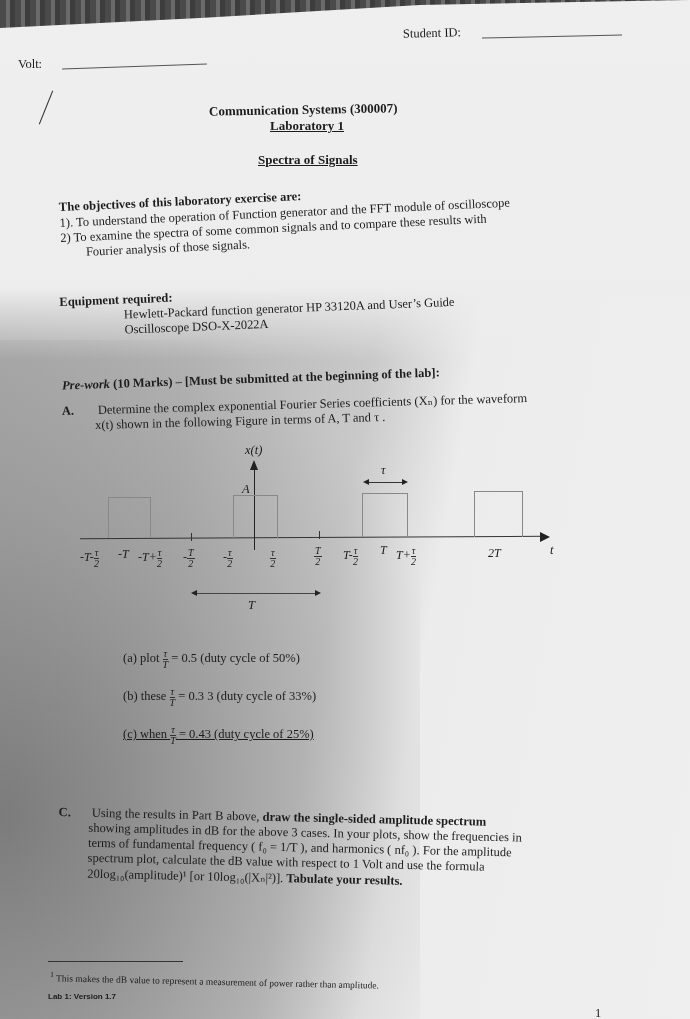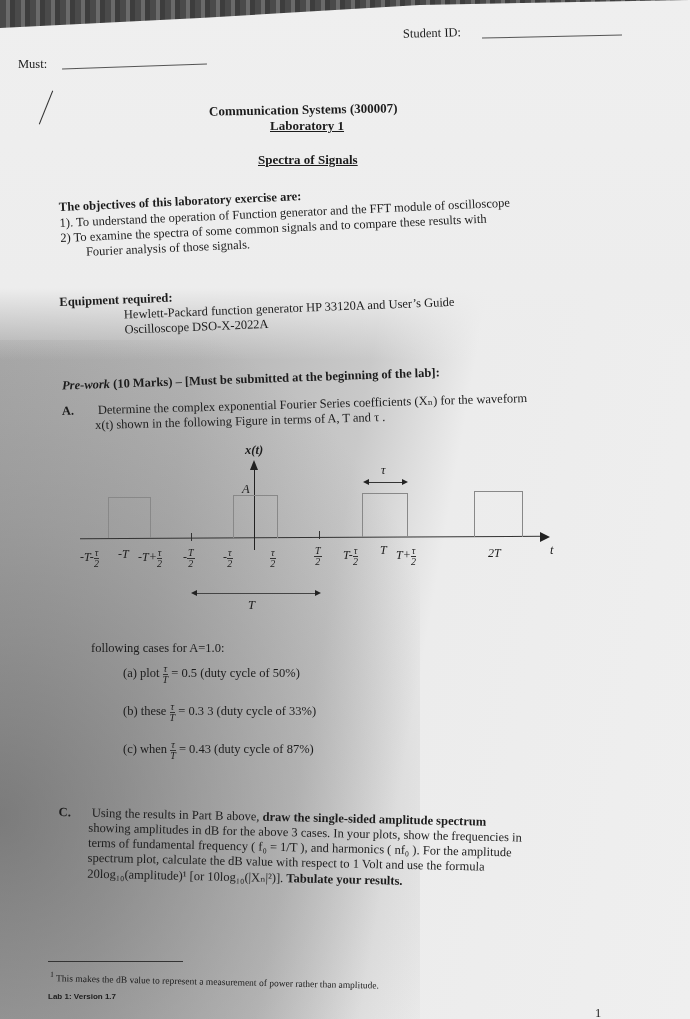--- a/index.html
+++ b/index.html
@@ -46,21 +46,21 @@
 </head>
 <body>
 
 <div class="paper"></div>
 <div class="paper-upper"></div>
 <div class="shadow-left"></div>
 <div class="top-fabric"></div>
 
 <div class="abs fs12" style="left:403px;top:26px;transform:rotate(-1.5deg);">Student ID:</div>
 <div class="line" style="left:482px;top:36px;width:140px;transform:rotate(-1.2deg);"></div>
-<div class="abs fs12" style="left:18px;top:57px;">Must:</div>
+<div class="abs fs12" style="left:18px;top:57px;">Volt:</div>
 <div class="line" style="left:62px;top:66px;width:145px;transform:rotate(-2deg);"></div>
 <div class="line" style="left:28px;top:107px;width:36px;background:#333;transform:rotate(-68deg);"></div>
 
 <div class="abs b fs13" style="left:209px;top:102px;transform:rotate(-1deg);">Communication Systems (300007)</div>
 <div class="abs b u fs13" style="left:270px;top:118px;">Laboratory 1</div>
 <div class="abs b u fs13" style="left:258px;top:152px;">Spectra of Signals</div>
 
 <div class="rot" style="position:absolute;left:60px;top:200px;width:540px;transform:rotate(-2.6deg);">
   <div class="b fs12" style="white-space:nowrap;">The objectives of this laboratory exercise are:</div>
   <div class="fs12" style="white-space:nowrap;margin-top:1px;">
@@ -94,21 +94,21 @@
 </div>
 
 <div class="figure">
 
   <div style="position:absolute;left:0;top:97px;width:465px;height:1px;background:#333;transform:rotate(-0.3deg);"></div>
   <div style="position:absolute;left:460px;top:92px;width:0;height:0;border-left:10px solid #222;border-top:5px solid transparent;border-bottom:5px solid transparent;"></div>
   <div class="abs i fs12" style="left:470px;top:103px;">t</div>
 
   <div style="position:absolute;left:174px;top:26px;width:1px;height:84px;background:#222;"></div>
   <div style="position:absolute;left:170px;top:20px;width:0;height:0;border-bottom:10px solid #222;border-left:4px solid transparent;border-right:4px solid transparent;"></div>
-  <div class="abs i fs12" style="left:165px;top:3px;font-weight:bold;">x(t)</div>
+  <div class="abs i fs12" style="left:165px;top:3px;">x(t)</div>
   <div class="abs i fs12" style="left:162px;top:42px;">A</div>
 
   <div class="pulse" style="left:28px;top:57px;width:41px;height:40px;"></div>
   <div class="pulse" style="left:153px;top:55px;width:43px;height:42px;"></div>
   <div class="pulse" style="left:282px;top:53px;width:44px;height:43px;"></div>
   <div class="pulse" style="left:394px;top:51px;width:47px;height:45px;"></div>
 
   <div class="abs i fs12" style="left:301px;top:23px;">τ</div>
   <div style="position:absolute;left:286px;top:42px;width:38px;height:1px;background:#333;"></div>
   <div style="position:absolute;left:283px;top:39px;border-right:6px solid #222;border-top:3px solid transparent;border-bottom:3px solid transparent;"></div>
@@ -129,38 +129,37 @@
   <div class="tick-label" style="left:316px;top:106px;"><span>T+</span><span class="frac"><span class="num">τ</span><span class="den">2</span></span></div>
   <div class="tick-label" style="left:408px;top:107px;">2T</div>
 
   <div style="position:absolute;left:115px;top:153px;width:122px;height:1px;background:#444;"></div>
   <div style="position:absolute;left:111px;top:150px;border-right:6px solid #222;border-top:3px solid transparent;border-bottom:3px solid transparent;"></div>
   <div style="position:absolute;left:235px;top:150px;border-left:6px solid #222;border-top:3px solid transparent;border-bottom:3px solid transparent;"></div>
   <div class="abs i fs12" style="left:168px;top:158px;">T</div>
 </div>
 
 <div style="position:absolute;left:58px;top:641px;width:560px;">
-  <div class="fs12" style="white-space:nowrap;padding-left:33px;">following cases for A=1.0:</div>
   <div class="fs12" style="white-space:nowrap;padding-left:65px;margin-top:8px;">
     <span>(a) plot</span>
     <span class="frac i"><span class="num">τ</span><span class="den">T</span></span>
     <span>= 0.5</span>
     <span>(duty cycle of 50%)</span>
   </div>
   <div class="fs12" style="white-space:nowrap;padding-left:65px;margin-top:17px;">
     <span>(b) these</span>
     <span class="frac i"><span class="num">τ</span><span class="den">T</span></span>
     <span>= 0.3 3</span>
     <span>(duty cycle of 33%)</span>
   </div>
-  <div class="fs12" style="white-space:nowrap;padding-left:65px;margin-top:17px;">
+  <div class="fs12" style="white-space:nowrap;padding-left:65px;margin-top:17px;text-decoration:underline;">
     <span>(c) when</span>
     <span class="frac i"><span class="num">τ</span><span class="den">T</span></span>
     <span>= 0.43</span>
-    <span>(duty cycle of 87%)</span>
+    <span>(duty cycle of 25%)</span>
   </div>
 </div>
 
 <div class="rot" style="position:absolute;left:58px;top:805px;width:560px;transform:rotate(1.3deg);">
   <div class="fs12" style="white-space:nowrap;">
     <span class="b" style="display:inline-block;width:30px;">C.</span>
     <span>Using the results in Part B above, </span><span class="b">draw the single-sided amplitude spectrum</span>
   </div>
   <div class="fs12" style="white-space:nowrap;padding-left:30px;">showing amplitudes in dB for the above 3 cases. In your plots, show the frequencies in</div>
   <div class="fs12" style="white-space:nowrap;padding-left:30px;">terms of fundamental frequency ( f₀ = 1/T ), and harmonics ( nf₀ ).  For the amplitude</div>

